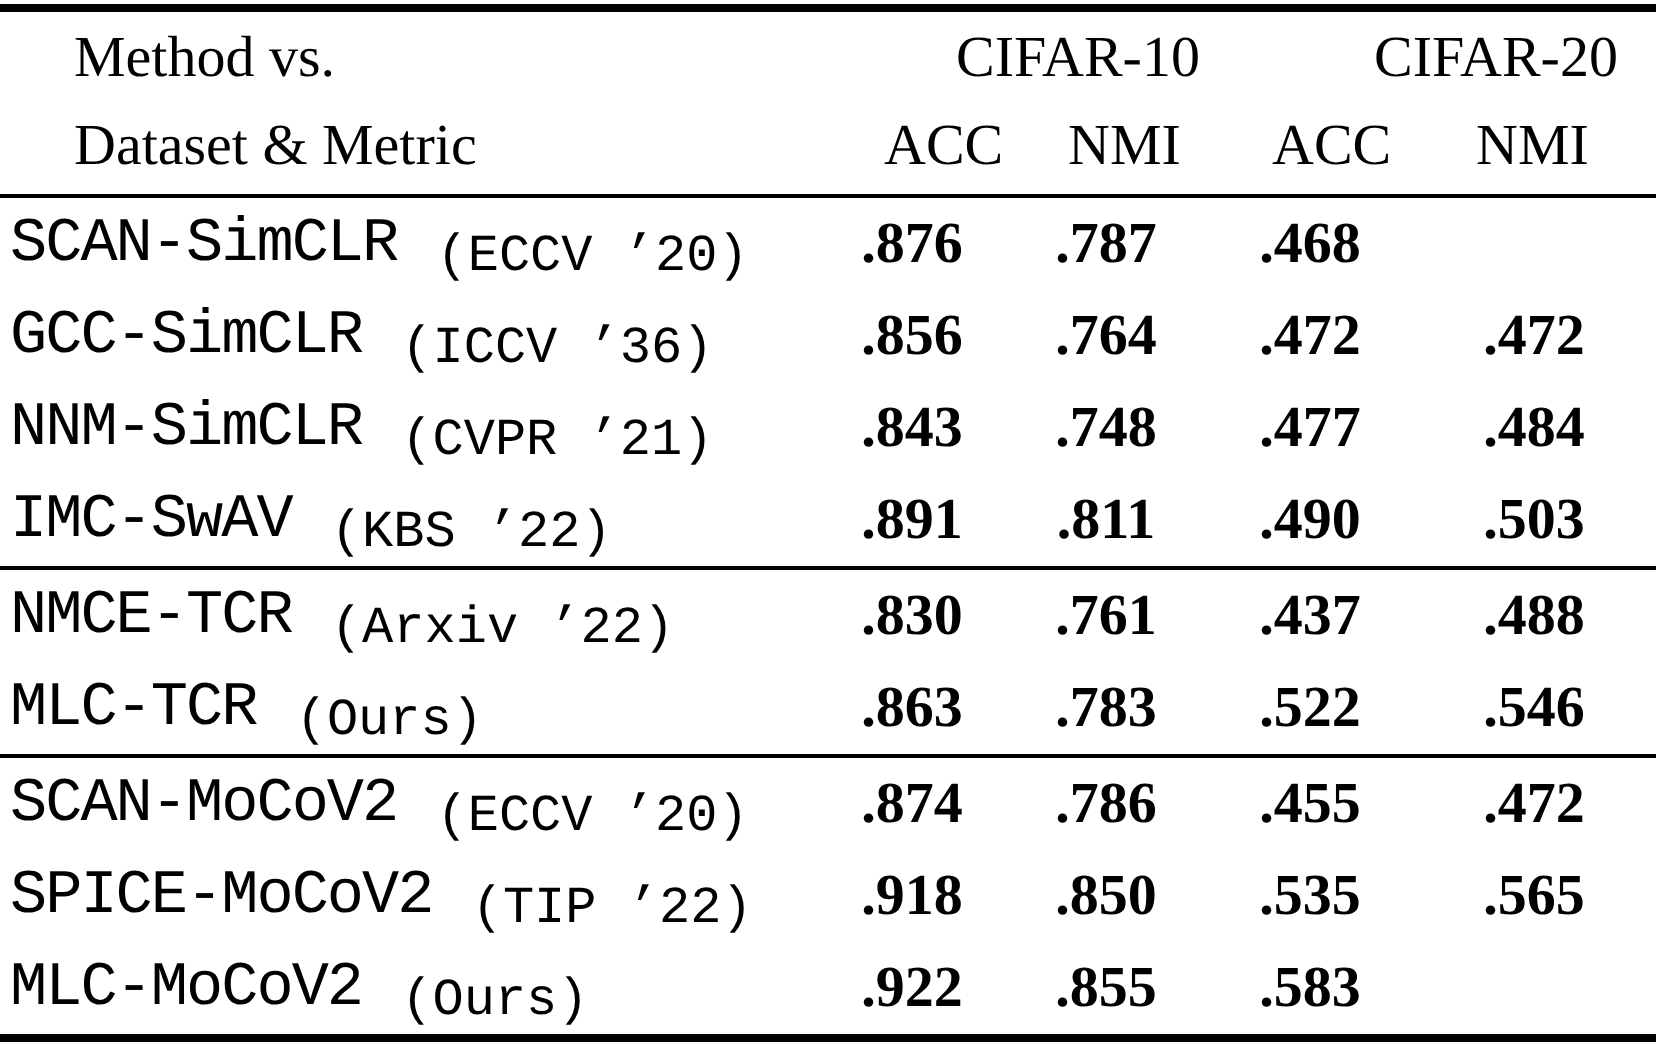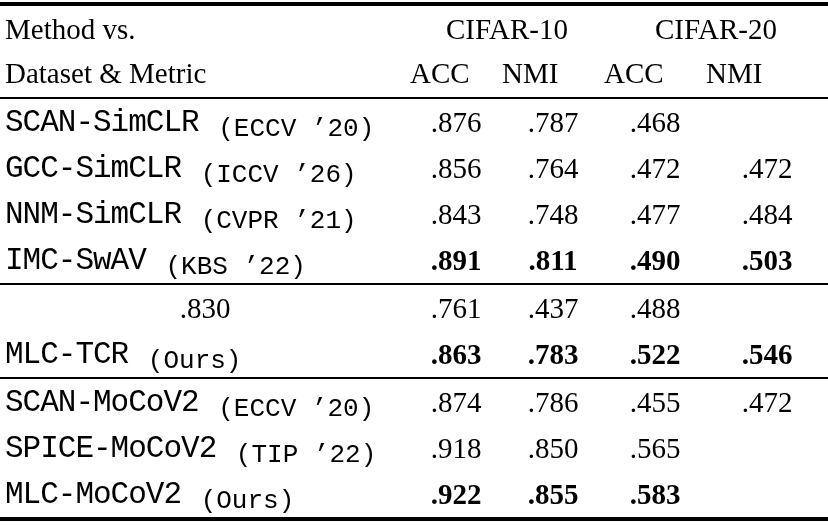--- a/index.html
+++ b/index.html
@@ -25,21 +25,21 @@
   .rule.thin  { height: 2px; }
 
   
   .grid-row {
     display: grid;
     grid-template-columns: 410px 92px 102px 102px 122px;
     align-items: center;
   }
 
   
-  .thead { padding: 1px 0 2px 0; }
+  .thead { padding: 1px 0 2px 0; margin-left: 32px; }
   .header-line { height: 44px; }
   .method-head {
     grid-column: 1;
     font-size: 29px;
     padding-left: 5px;
     line-height: 44px;
   }
   .dataset-head {
     text-align: center;
     font-size: 29px;
@@ -67,20 +67,21 @@
   .method-venue {
     font-family: Liberation Mono, monospace;
     font-size: 26px;
     position: relative;
     top: 5px;
     margin-left: 4px;
   }
   .value-cell {
     text-align: center;
     font-size: 29px;
+    font-weight: bold;
   }
   .value-cell.bold { font-weight: bold; }
 </style>
 </head>
 <body>
 
 <div class="page">
 
   <div class="rule thick"></div>
 
@@ -105,21 +106,21 @@
       <div class="grid-row data-row">
     <div class="method-cell">
       <span class="method-name">SCAN-SimCLR</span><span class="method-venue"> (ECCV ’20)</span>
     </div>
     <div class="value-cell">.876</div>
     <div class="value-cell">.787</div>
     <div class="value-cell">.468</div>
   </div>
       <div class="grid-row data-row">
     <div class="method-cell">
-      <span class="method-name">GCC-SimCLR</span><span class="method-venue"> (ICCV ’26)</span>
+      <span class="method-name">GCC-SimCLR</span><span class="method-venue"> (ICCV ’36)</span>
     </div>
     <div class="value-cell">.856</div>
     <div class="value-cell">.764</div>
     <div class="value-cell">.472</div>
     <div class="value-cell">.472</div>
   </div>
       <div class="grid-row data-row">
     <div class="method-cell">
       <span class="method-name">NNM-SimCLR</span><span class="method-venue"> (CVPR ’21)</span>
     </div>
@@ -134,20 +135,23 @@
     </div>
     <div class="value-cell bold">.891</div>
     <div class="value-cell bold">.811</div>
     <div class="value-cell bold">.490</div>
     <div class="value-cell bold">.503</div>
   </div>
     </div>
   <div class="rule thin"></div>
   <div class="row-group">
       <div class="grid-row data-row">
+    <div class="method-cell">
+      <span class="method-name">NMCE-TCR</span><span class="method-venue"> (Arxiv ’22)</span>
+    </div>
     <div class="value-cell">.830</div>
     <div class="value-cell">.761</div>
     <div class="value-cell">.437</div>
     <div class="value-cell">.488</div>
   </div>
       <div class="grid-row data-row">
     <div class="method-cell">
       <span class="method-name">MLC-TCR</span><span class="method-venue"> (Ours)</span>
     </div>
     <div class="value-cell bold">.863</div>
@@ -166,20 +170,21 @@
     <div class="value-cell">.786</div>
     <div class="value-cell">.455</div>
     <div class="value-cell">.472</div>
   </div>
       <div class="grid-row data-row">
     <div class="method-cell">
       <span class="method-name">SPICE-MoCoV2</span><span class="method-venue"> (TIP ’22)</span>
     </div>
     <div class="value-cell">.918</div>
     <div class="value-cell">.850</div>
+    <div class="value-cell">.535</div>
     <div class="value-cell">.565</div>
   </div>
       <div class="grid-row data-row">
     <div class="method-cell">
       <span class="method-name">MLC-MoCoV2</span><span class="method-venue"> (Ours)</span>
     </div>
     <div class="value-cell bold">.922</div>
     <div class="value-cell bold">.855</div>
     <div class="value-cell bold">.583</div>
   </div>

